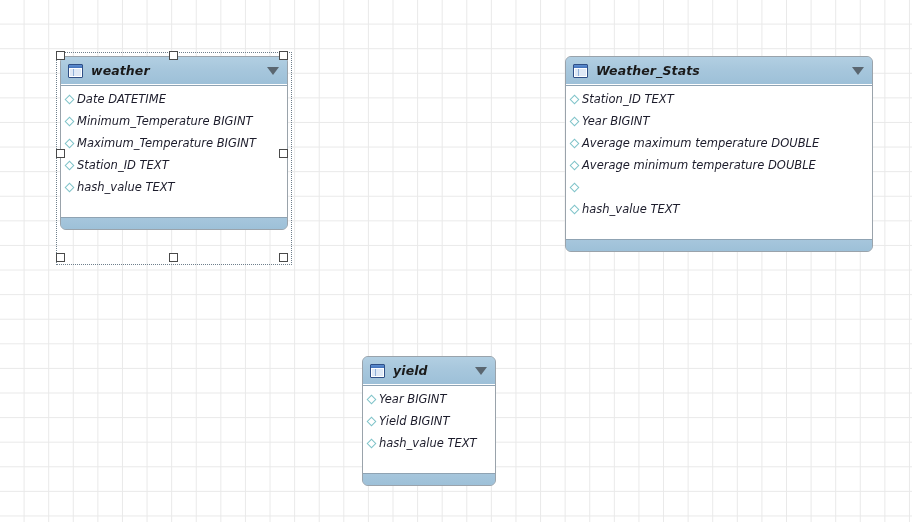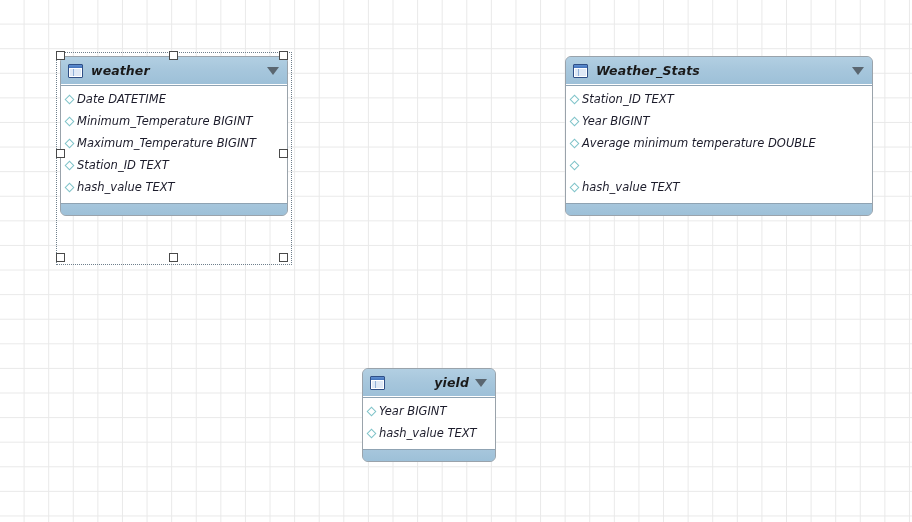--- a/index.html
+++ b/index.html
@@ -95,21 +95,21 @@
     margin-right: 2px;
     border-left: 6px solid transparent;
     border-right: 6px solid transparent;
     border-top: 8px solid #5a6670;
   }
 
   .table-body {
     background: #ffffff;
     border-top: 1px solid #8fa3b3;
     border-bottom: 1px solid #8fa3b3;
-    padding: 3px 0 4px 0;
+    padding: 3px 0 18px 0;
   }
 
   .field-row {
     display: flex;
     align-items: center;
     height: 22px;
     padding-left: 5px;
     white-space: nowrap;
   }
 
@@ -198,42 +198,50 @@
         <div class="field-row">
           <span class="field-diamond"></span>
           <span class="field-label">Station_ID TEXT</span>
         </div>
         <div class="field-row">
           <span class="field-diamond"></span>
           <span class="field-label">Year BIGINT</span>
         </div>
         <div class="field-row">
           <span class="field-diamond"></span>
+          <span class="field-label">Average maximum  temperature DOUBLE</span>
+        </div>
+        <div class="field-row">
+          <span class="field-diamond"></span>
           <span class="field-label">Average minimum temperature DOUBLE</span>
         </div>
         <div class="field-row">
           <span class="field-diamond"></span>
         </div>
         <div class="field-row">
           <span class="field-diamond"></span>
           <span class="field-label">hash_value TEXT</span>
         </div>
       </div>
       <div class="table-footer"></div>
     </div>
-    <div class="table-node" style="left: 362px; top: 368px; width: 134px; text-align: right;">
+    <div class="table-node" style="left: 362px; top: 356px; width: 134px;">
       <div class="table-header">
         <span class="tbl-icon"></span>
         <span class="tbl-title">yield</span>
         <span class="tbl-caret"></span>
       </div>
       <div class="table-body">
         <div class="field-row">
           <span class="field-diamond"></span>
           <span class="field-label">Year BIGINT</span>
+        </div>
+        <div class="field-row">
+          <span class="field-diamond"></span>
+          <span class="field-label">Yield BIGINT</span>
         </div>
         <div class="field-row">
           <span class="field-diamond"></span>
           <span class="field-label">hash_value TEXT</span>
         </div>
       </div>
       <div class="table-footer"></div>
     </div>
     <div class="sel-outline" style="left: 56px; top: 52px; width: 236px; height: 213px;"></div>
     <div class="sel-handle" style="left: 56px; top: 51px;"></div>

